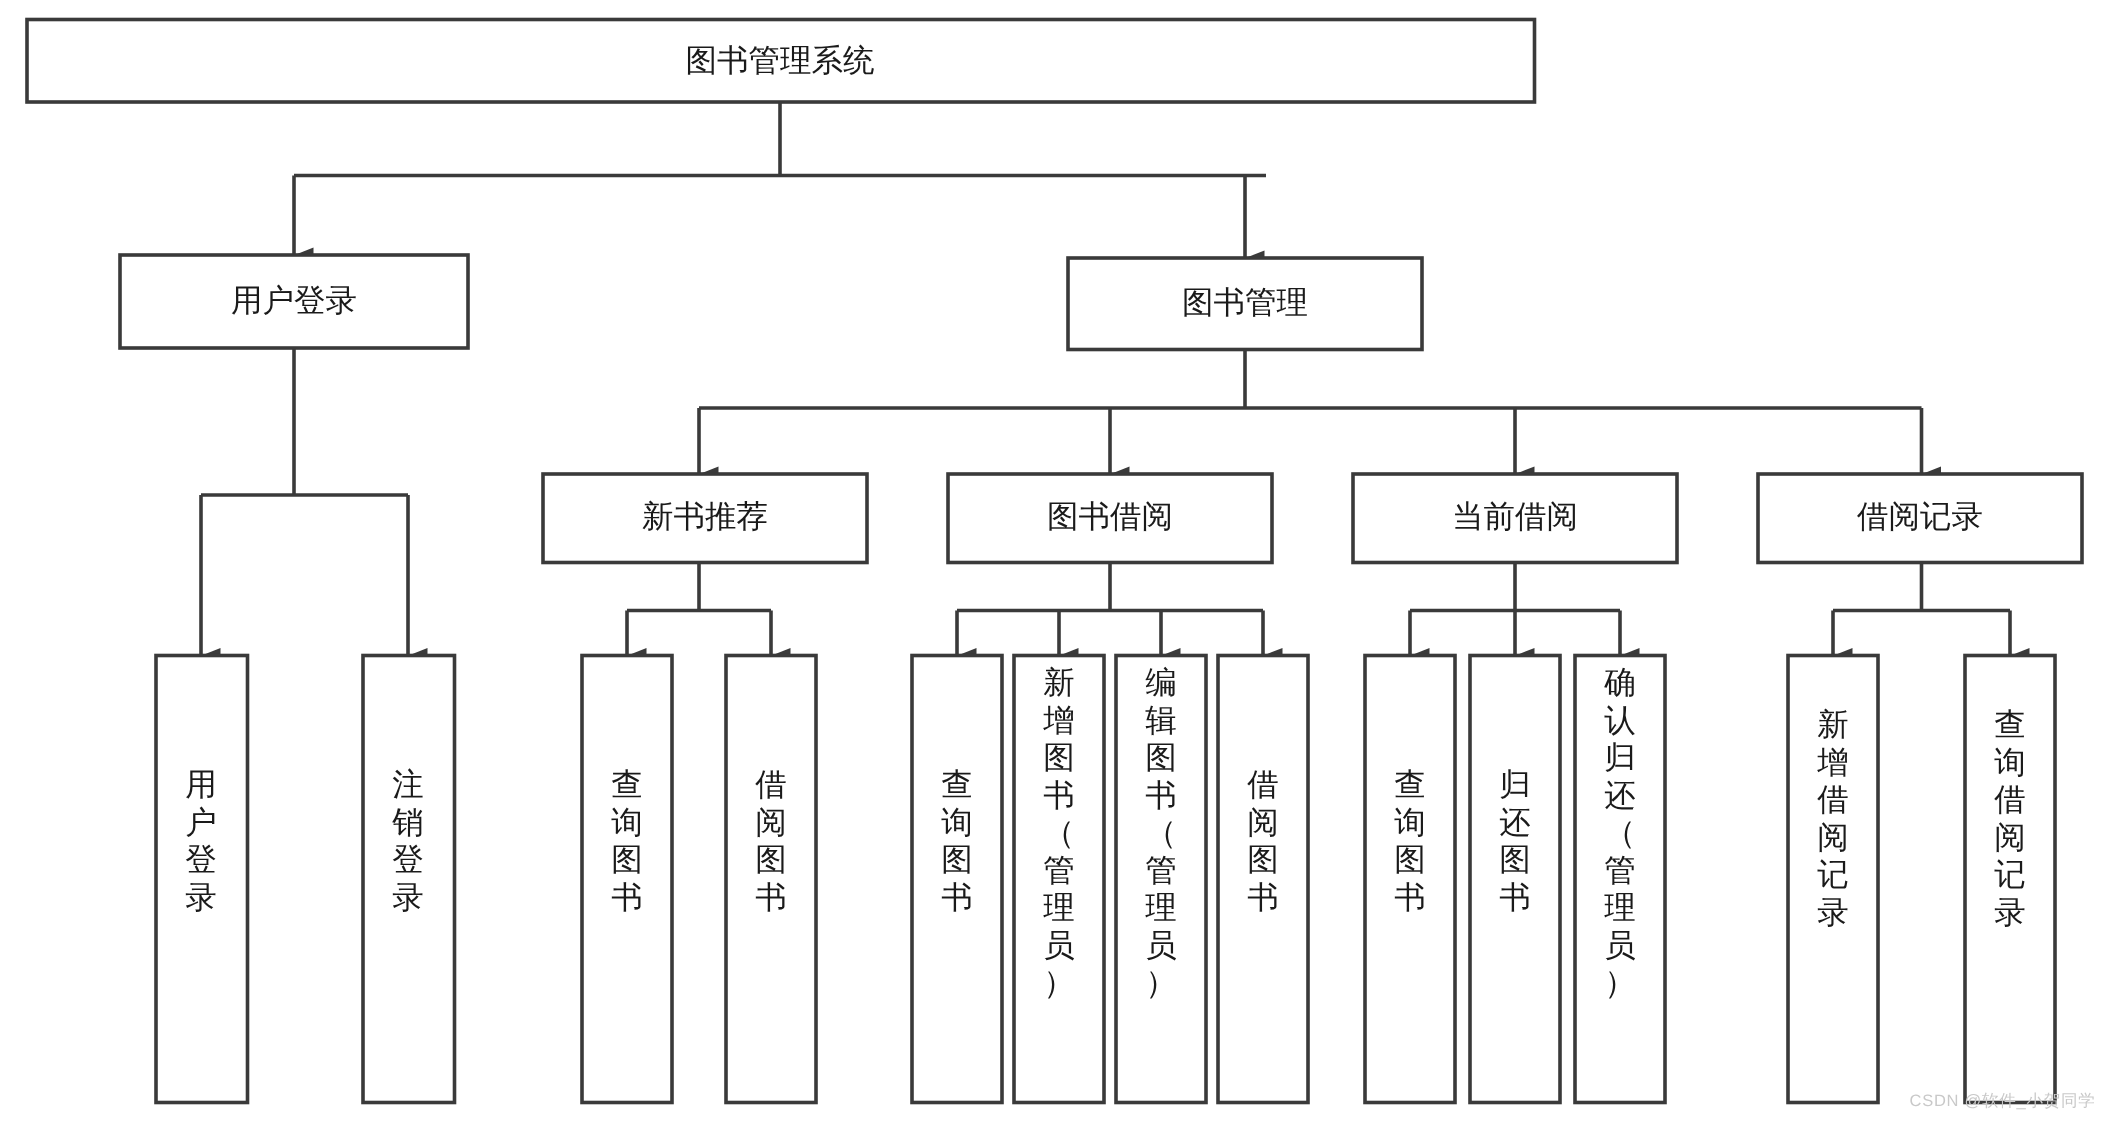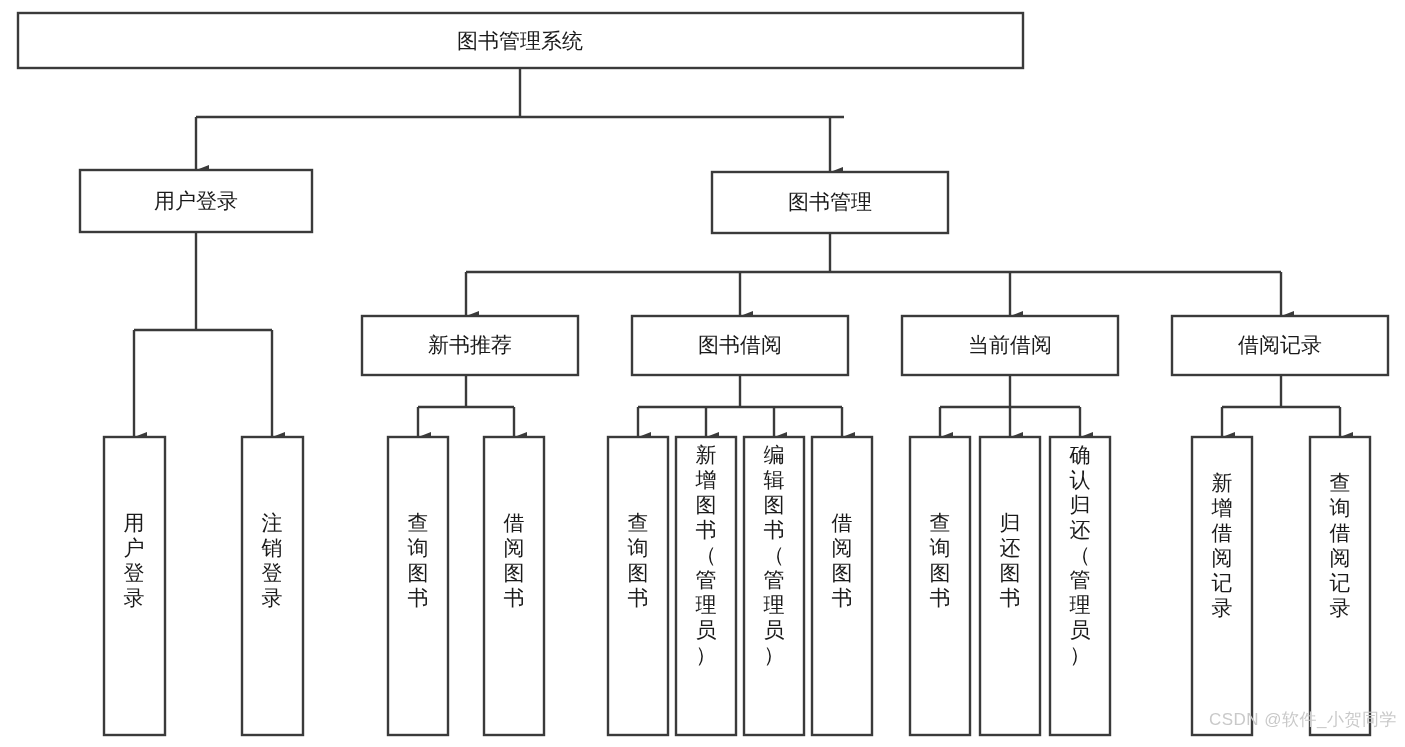--- a/index.html
+++ b/index.html
@@ -51,23 +51,23 @@
   }
   .node-label-v {
     font-family: "Liberation Sans", "DejaVu Sans", sans-serif;
     font-size: 21px;
     fill: #1a1a1a;
     text-anchor: middle;
   }
   .watermark {
     position: absolute;
     right: 8px;
-    bottom: 16px;
-    font-family: "Liberation Sans", "DejaVu Sans", sans-serif;
-    font-size: 17px;
+    bottom: 6px;
+    font-family: "Liberation Sans", "DejaVu Sans", sans-serif;
+    font-size: 11px;
     color: #c9c9c9;
     white-space: nowrap;
     letter-spacing: 0.5px;
     pointer-events: none;
   }
 </style>
 </head>
 <body>
 
 <div id="diagram-root">

